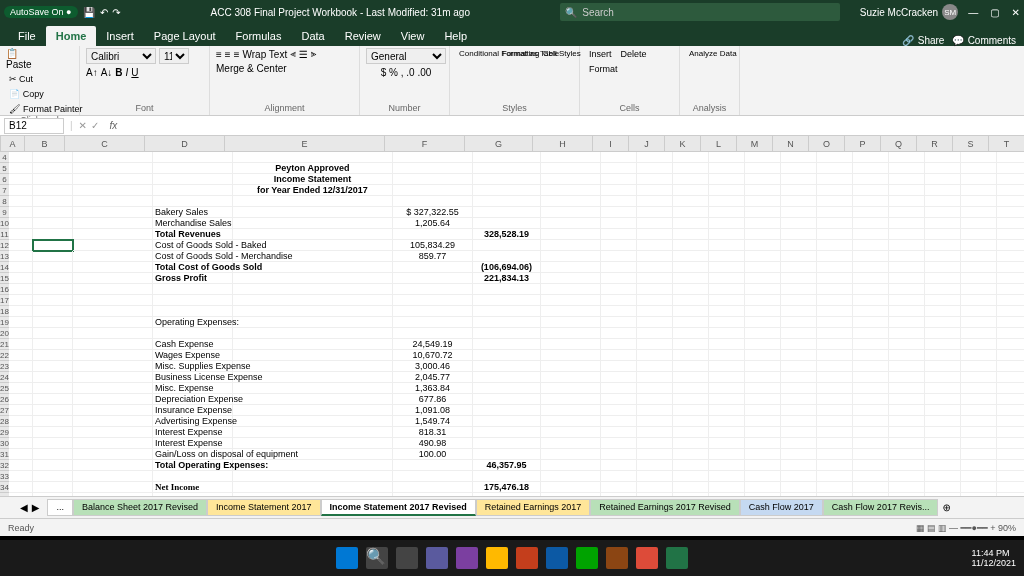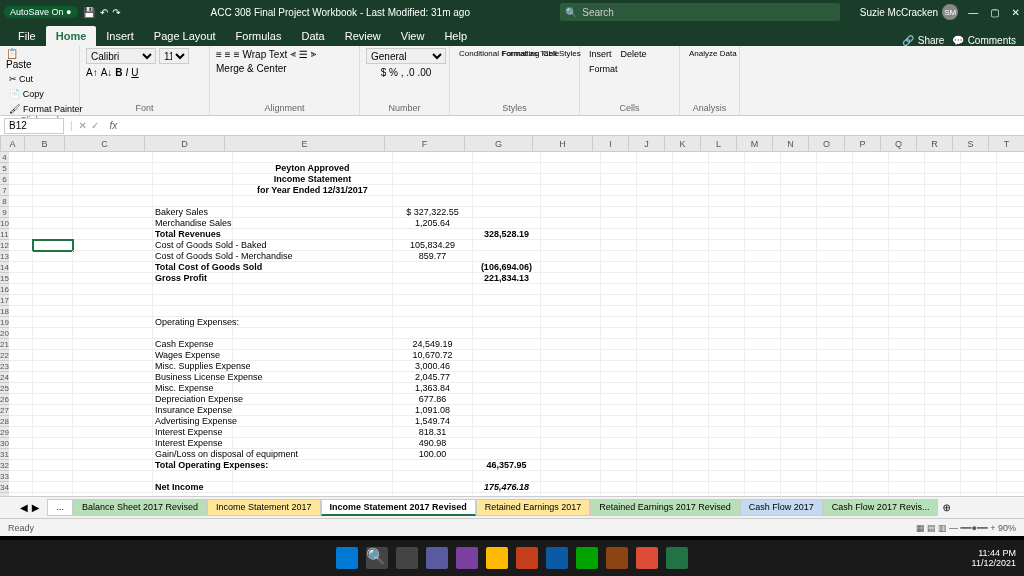--- a/index.html
+++ b/index.html
@@ -41,21 +41,21 @@
 .sheettabs { height: 22px; background: #f3f3f3; border-top: 1px solid #ccc; display: flex; align-items: center; font-size: 10px; padding-left: 20px; }
 .sheettabs .st { padding: 2px 8px; border: 1px solid #ccc; cursor: pointer; background: #fff; font-size: 9px; white-space: nowrap; }
 .sheettabs .st.green { background: #b8e0b8; }
 .sheettabs .st.yellow { background: #ffe699; }
 .sheettabs .st.blue { background: #c5d9f1; }
 .sheettabs .st.active { background: #fff; border-bottom: 2px solid #217346; font-weight: 600; }
 .statusbar { height: 18px; background: #f3f3f3; border-top: 1px solid #ccc; font-size: 9px; display: flex; align-items: center; padding: 0 8px; color: #555; }
 .statusbar .zoom { margin-left: auto; }
 .taskbar { height: 36px; background: #1a1a1a; display: flex; align-items: center; justify-content: center; gap: 8px; position: absolute; bottom: 0; width: 100%; }
 .taskbar .ticon { width: 22px; height: 22px; background: #444; border-radius: 2px; }
-.taskbar .tray { position: absolute; right: 8px; color: #fff; font-size: 9px; text-align: right; }
+.taskbar .tray { position: absolute; right: 8px; color: #fff; font-size: 9px; text-align: left; }
 </style>
 </head>
 <body>
 
 <div class="titlebar">
   <span class="autosave"><span>AutoSave</span> <span>On</span> ●</span>
   <span>💾</span>
   <span style="margin:0 4px">↶</span>
   <span>↷</span>
   <span class="title">ACC 308 Final Project Workbook - Last Modified: 31m ago</span>
@@ -879,24 +879,24 @@
           <div class="cell" style="width: 36px;"></div>
           <div class="cell" style="width: 36px;"></div>
           <div class="cell" style="width: 36px;"></div>
           <div class="cell" style="width: 36px;"></div>
           <div class="cell" style="width: 36px;"></div>
         </div>
         <div class="row">
           <div class="cell" style="width: 24px;"></div>
           <div class="cell" style="width: 40px;"></div>
           <div class="cell" style="width: 80px;"></div>
-          <div class="cell bold" style="width: 80px;">Net Income</div>
-          <div class="cell" style="width: 160px;"></div>
-          <div class="cell" style="width: 80px;"></div>
-          <div class="cell right bold" style="width: 68px; font-style: italic;">175,476.18</div>
+          <div class="cell bold" style="width: 80px; font-family: Liberation Serif, serif;">Net Income</div>
+          <div class="cell" style="width: 160px;"></div>
+          <div class="cell" style="width: 80px;"></div>
+          <div class="cell right bold" style="width: 68px;">175,476.18</div>
           <div class="cell" style="width: 60px;"></div>
           <div class="cell" style="width: 36px;"></div>
           <div class="cell" style="width: 36px;"></div>
           <div class="cell" style="width: 36px;"></div>
           <div class="cell" style="width: 36px;"></div>
           <div class="cell" style="width: 36px;"></div>
           <div class="cell" style="width: 36px;"></div>
           <div class="cell" style="width: 36px;"></div>
           <div class="cell" style="width: 36px;"></div>
           <div class="cell" style="width: 36px;"></div>

